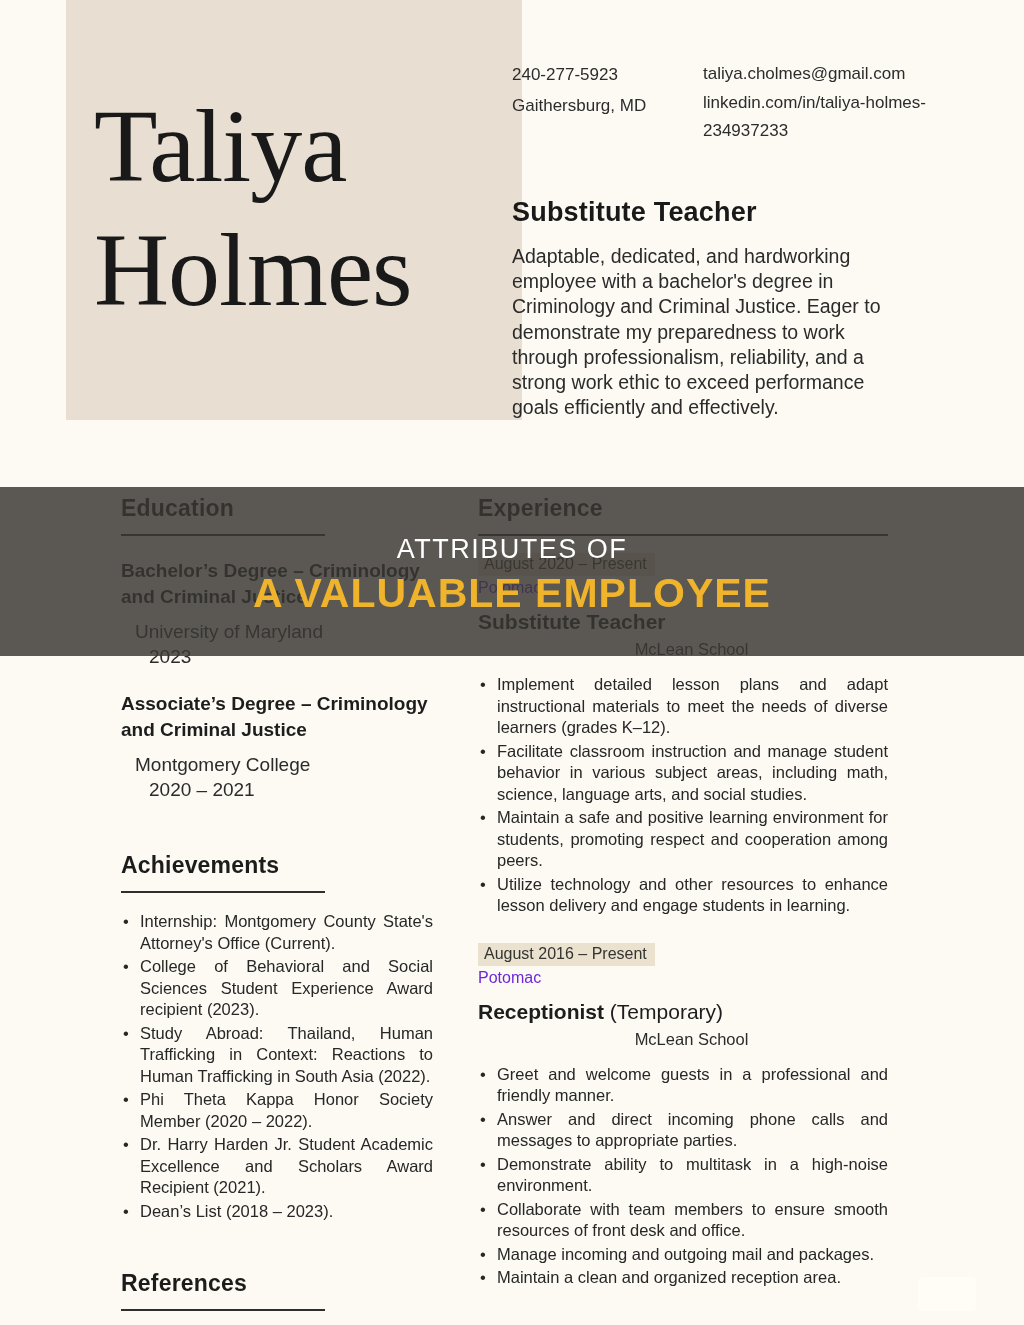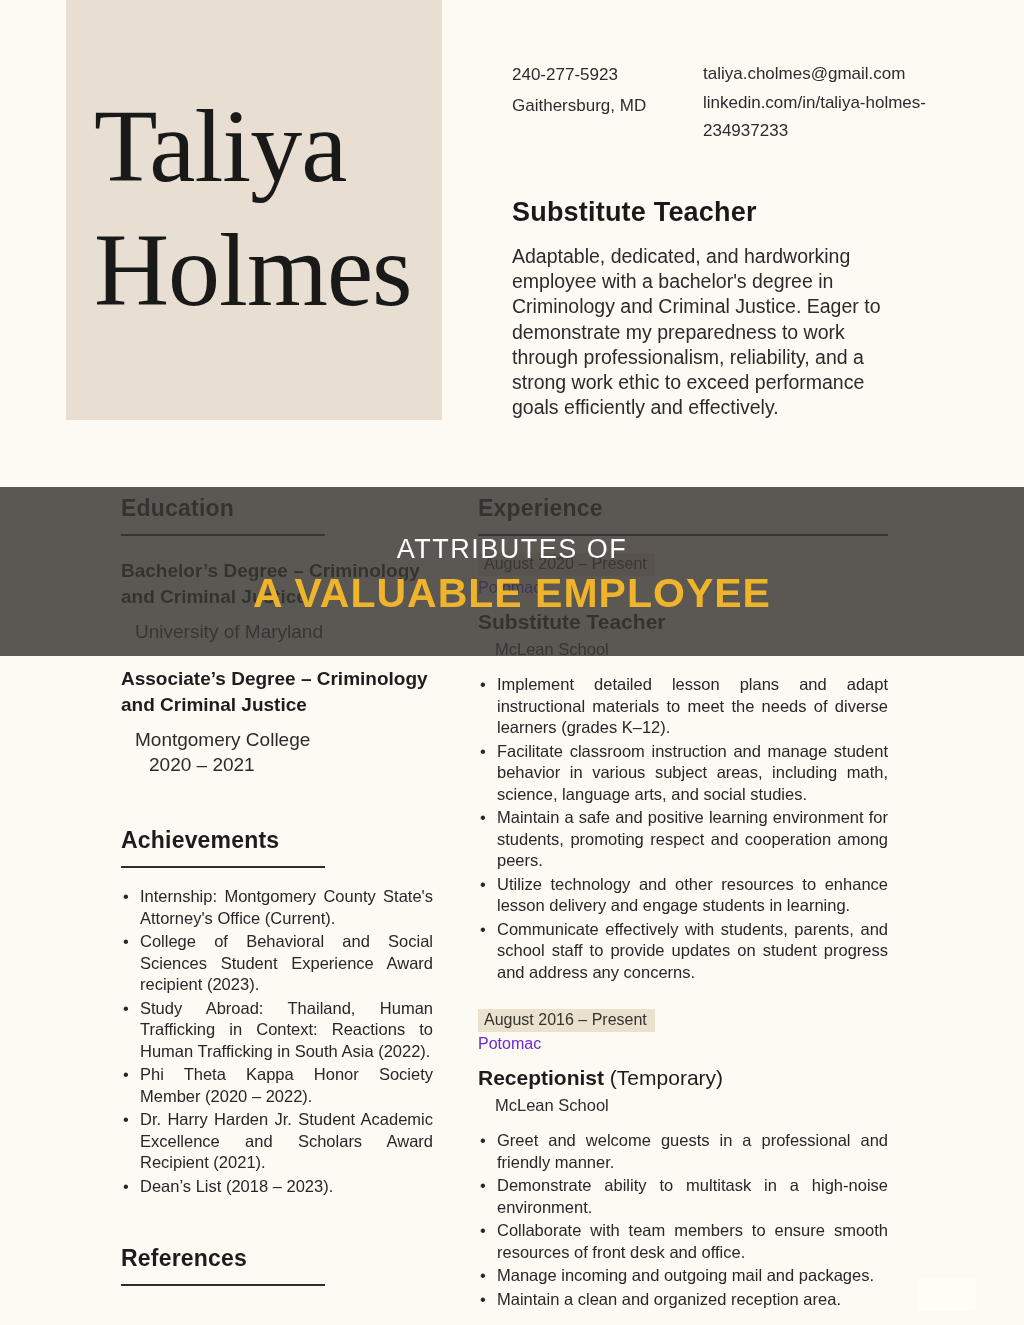--- a/index.html
+++ b/index.html
@@ -12,21 +12,21 @@
     height: 1325px;
     background: #fcfaf3;
     overflow: hidden;
     color: #242424;
   }
 
   
   .name-block {
     position: absolute;
     left: 66px; top: 0;
-    width: 376px; height: 420px;
+    width: 456px; height: 420px;
     background: #e8dfd2;
   }
   .name {
     position: absolute;
     left: 28px; top: 84px;
     font-family: "Liberation Serif", serif;
     font-size: 104px;
     line-height: 124px;
     color: #191919;
     letter-spacing: -1px;
@@ -132,21 +132,21 @@
     display: inline-block;
     background: #eae1cf;
     padding: 2px 8px 3px 6px;
     font-size: 16px;
     color: #333330;
   }
   .job-location { font-size: 16px; color: #6d28d9; padding-top: 3px; }
   .job-title { margin-top: 13px; font-size: 21px; color: #1d1d1d; }
   .job-title .t-bold { font-weight: 700; }
   .job-title .t-normal { font-weight: 400; }
-  .job-company { margin-top: 6px; padding-left: 17px; font-size: 16.5px; color: #2b2b2b; }
+  .job-company { margin-top: 6px; padding-left: 17px; font-size: 16.5px; color: #2b2b2b; text-align: center; }
   .job .bullets { margin-top: 15px; }
 
   
   .overlay-band {
     position: absolute;
     left: 0; top: 487px;
     width: 1024px; height: 169px;
     background: rgba(58, 55, 51, 0.83);
     z-index: 10;
   }
@@ -208,20 +208,21 @@
   <div class="col-left">
 
     <div class="heading-wrap">
       <h2 class="section-heading">Education</h2>
       <hr class="heading-rule">
     </div>
 
     <div class="edu-item">
       <div class="edu-degree">Bachelor’s Degree – Criminology and Criminal Justice</div>
       <div class="edu-school">University of Maryland</div>
+      <div class="edu-dates">2023</div>
     </div>
 
     <div class="edu-item">
       <div class="edu-degree">Associate’s Degree – Criminology and Criminal Justice</div>
       <div class="edu-school">Montgomery College</div>
       <div class="edu-dates">2020 – 2021</div>
     </div>
 
     <div class="heading-wrap" style="margin-top:42px;">
       <h2 class="section-heading">Achievements</h2>
@@ -256,33 +257,33 @@
         <span class="job-dates">August 2020 – Present</span>
         <span class="job-location">Potomac</span>
       </div>
       <div class="job-title"><span class="t-bold">Substitute Teacher</span><span class="t-normal"></span></div>
       <div class="job-company">McLean School</div>
       <ul class="bullets">
         <li>Implement detailed lesson plans and adapt instructional materials to meet the needs of diverse learners (grades K–12).</li>
         <li>Facilitate classroom instruction and manage student behavior in various subject areas, including math, science, language arts, and social studies.</li>
         <li>Maintain a safe and positive learning environment for students, promoting respect and cooperation among peers.</li>
         <li>Utilize technology and other resources to enhance lesson delivery and engage students in learning.</li>
-        <li>Communicate effectively with students, parents, and school staff to provide updates on student progress and address any concerns.</li>
       </ul>
     </div>
 
     <div class="job second">
       <div class="job-meta">
         <span class="job-dates">August 2016 – Present</span>
         <span class="job-location">Potomac</span>
       </div>
       <div class="job-title"><span class="t-bold">Receptionist</span><span class="t-normal"> (Temporary)</span></div>
       <div class="job-company">McLean School</div>
       <ul class="bullets">
         <li>Greet and welcome guests in a professional and friendly manner.</li>
+        <li>Answer and direct incoming phone calls and messages to appropriate parties.</li>
         <li>Demonstrate ability to multitask in a high-noise environment.</li>
         <li>Collaborate with team members to ensure smooth resources of front desk and office.</li>
         <li>Manage incoming and outgoing mail and packages.</li>
         <li>Maintain a clean and organized reception area.</li>
       </ul>
     </div>
 
   </div>
 
   <div class="watermark"></div>

